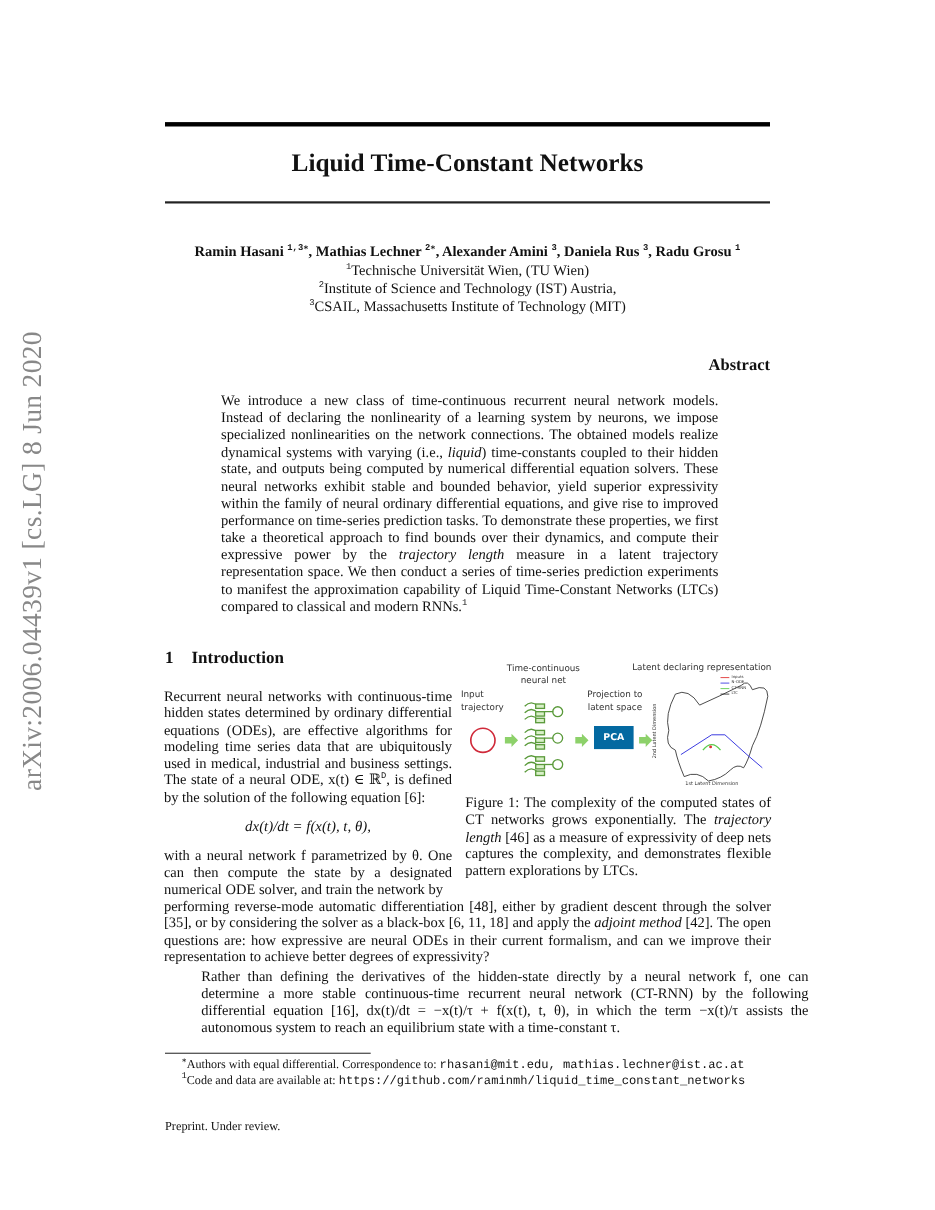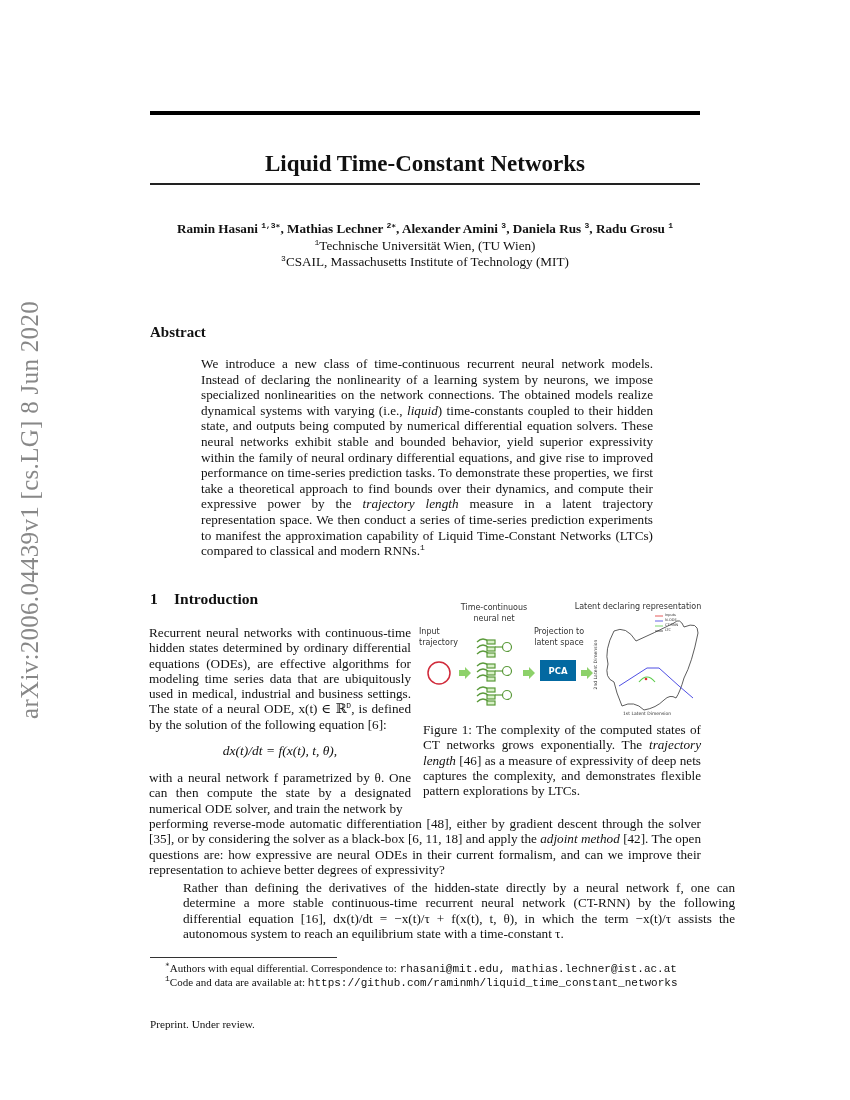--- a/index.html
+++ b/index.html
@@ -1,28 +1,28 @@
 <!DOCTYPE html>
 <html><head>
 <meta charset="utf-8">
 <style>
   html, body { margin: 0; padding: 0; }
   body { width: 850px; height: 1100px; background: #ffffff; position: relative; overflow: hidden;
          font-family: "Liberation Serif", "DejaVu Serif", serif; color: #111; }
   .abs { position: absolute; }
   .rule-top { left: 150px; top: 111px; width: 550px; height: 4px; background: #000; }
   .rule-bot { left: 150px; top: 183px; width: 550px; height: 2px; background: #222; }
-  .title { left: 150px; top: 135px; width: 550px; text-align: center; font-weight: bold; font-size: 23px; margin-top: 16px; }
+  .title { left: 150px; top: 135px; width: 550px; text-align: center; font-weight: bold; font-size: 23px; }
   .authors { left: 150px; top: 221px; width: 550px; text-align: center; font-size: 13.2px; line-height: 16.5px; }
   .authors .names { font-weight: bold; }
   sup { font-size: 8px; vertical-align: super; line-height: 0; font-family: Liberation Mono, monospace; }
   .arxiv { left: 0px; top: 300px; width: 60px; height: 420px; }
   .arxiv span { position: absolute; left: 30px; top: 210px; transform: translate(-50%,-50%) rotate(-90deg);
                 white-space: nowrap; font-size: 25px; color: #888; letter-spacing: 0.3px; }
-  .abstract-h { left: 150px; top: 324px; width: 550px; text-align: left; font-weight: bold; font-size: 15px; }
+  .abstract-h { left: 150px; top: 324px; width: 550px; text-align: right; font-weight: bold; font-size: 15px; }
   .abstract { left: 201px; top: 356px; width: 452px; font-size: 13.2px; line-height: 15.6px; text-align: justify; }
   .sec { left: 150px; top: 590px; font-size: 15.5px; font-weight: bold; }
   .sec .num { display: inline-block; width: 24px; }
   .intro-left { left: 149px; top: 625px; width: 262px; font-size: 13.2px; line-height: 15.3px; text-align: justify; }
   .eq { left: 149px; top: 743px; width: 262px; text-align: center; font-size: 13.5px; font-style: italic; }
   .intro-left2 { left: 149px; top: 770px; width: 262px; font-size: 13.2px; line-height: 15.3px; text-align: justify; }
   .full1 { left: 149px; top: 816px; width: 552px; font-size: 13.2px; line-height: 15.3px; text-align: justify; }
   .full2 { left: 149px; top: 880px; width: 552px; font-size: 13.2px; line-height: 15.3px; text-align: justify; margin-left: 34px; }
   .fn-rule { left: 150px; top: 957px; width: 187px; height: 1px; background: #333; }
   .fn { left: 165px; font-size: 11px; line-height: 14px; white-space: nowrap; }
@@ -48,20 +48,21 @@
 
 <div class="abs authors">
   <div class="names">
     <span>Ramin Hasani</span> <sup>1,3∗</sup>,
     <span>Mathias Lechner</span> <sup>2∗</sup>,
     <span>Alexander Amini</span> <sup>3</sup>,
     <span>Daniela Rus</span> <sup>3</sup>,
     <span>Radu Grosu</span> <sup>1</sup>
   </div>
   <div><sup>1</sup><span>Technische Universität Wien, (TU Wien)</span></div>
+  <div><sup>2</sup><span>Institute of Science and Technology (IST) Austria,</span></div>
   <div><sup>3</sup><span>CSAIL, Massachusetts Institute of Technology (MIT)</span></div>
 </div>
 
 <div class="abs abstract-h">Abstract</div>
 <div class="abs abstract"><span>We introduce a new class of time-continuous recurrent neural network models. Instead of declaring the nonlinearity of a learning system by neurons, we impose specialized nonlinearities on the network connections. The obtained models realize dynamical systems with varying (i.e., </span><i>liquid</i><span>) time-constants coupled to their hidden state, and outputs being computed by numerical differential equation solvers. These neural networks exhibit stable and bounded behavior, yield superior expressivity within the family of neural ordinary differential equations, and give rise to improved performance on time-series prediction tasks. To demonstrate these properties, we first take a theoretical approach to find bounds over their dynamics, and compute their expressive power by the </span><i>trajectory length</i><span> measure in a latent trajectory representation space. We then conduct a series of time-series prediction experiments to manifest the approximation capability of Liquid Time-Constant Networks (LTCs) compared to classical and modern RNNs.</span><sup>1</sup></div>
 
 <div class="abs sec"><span class="num">1</span><span>Introduction</span></div>
 
 <div class="abs intro-left"><span>Recurrent neural networks with continuous-time hidden states determined by ordinary differential equations (ODEs), are effective algorithms for modeling time series data that are ubiquitously used in medical, industrial and business settings. The state of a neural ODE, x(t) ∈ ℝ</span><sup>D</sup><span>, is defined by the solution of the following equation [6]:</span></div>
 <div class="abs eq">dx(t)/dt = f(x(t), t, θ),</div>

